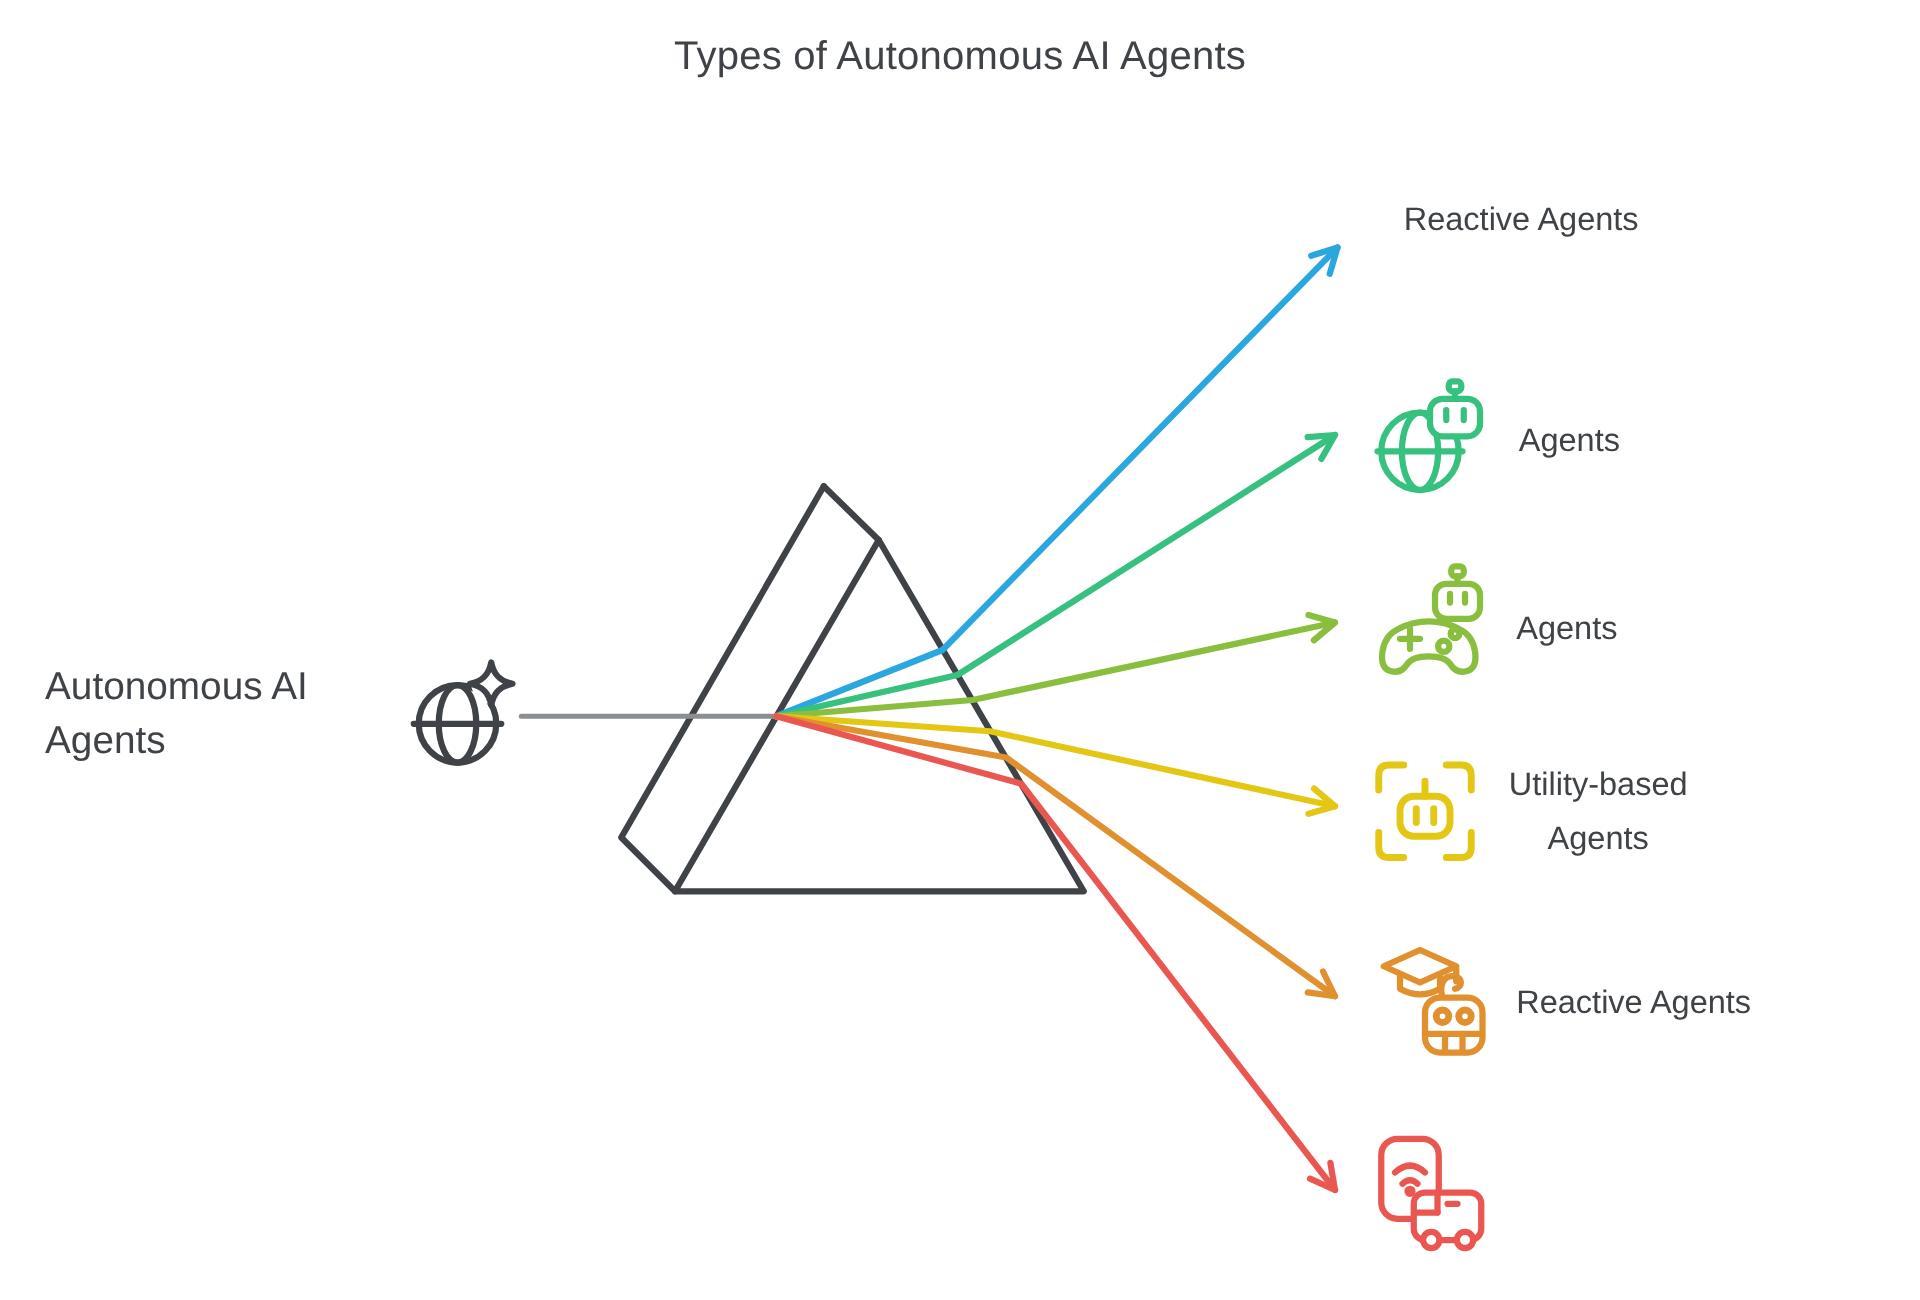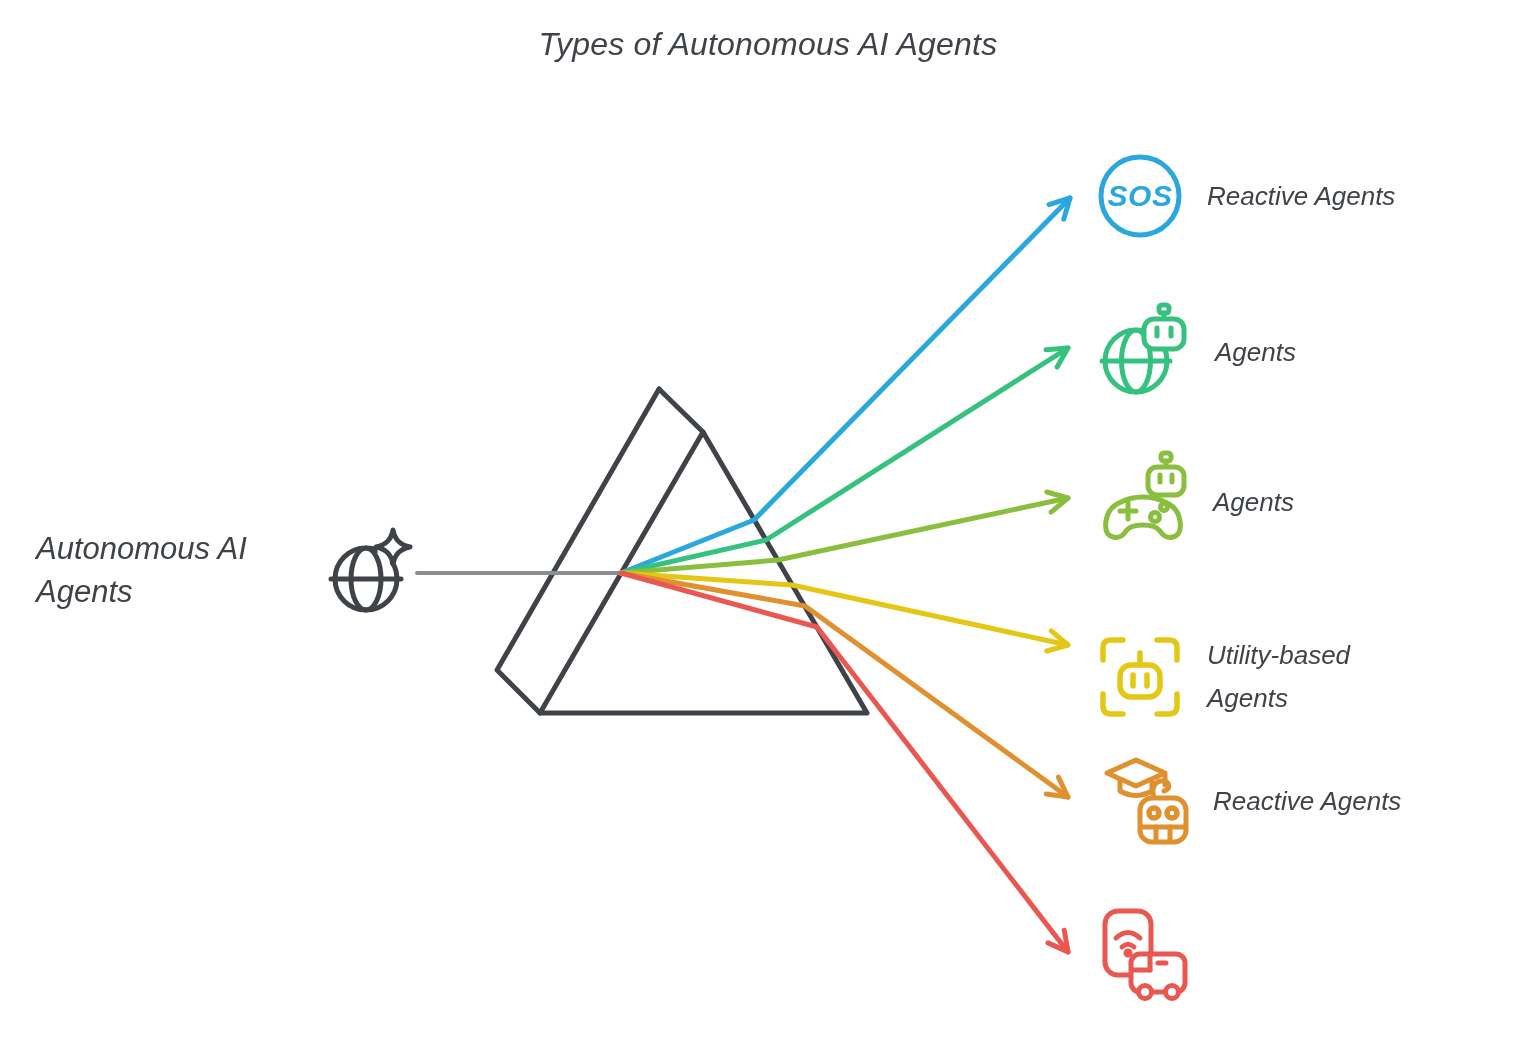--- a/index.html
+++ b/index.html
@@ -1,18 +1,18 @@
 <!DOCTYPE html>
 <html><head>
 <meta charset="utf-8">
 <style>
   html,body { margin:0; padding:0; background:#ffffff; }
   .stage {
     position:relative; width:1536px; height:1040px; background:#ffffff;
-    font-family:"Liberation Sans", sans-serif; overflow:hidden;font-style:italic;
+    font-family:"Liberation Sans", sans-serif; overflow:hidden;
   }
   svg { overflow:visible; display:block; }
   .scene { position:absolute; left:0; top:0; }
   .title {
     position:absolute; top:26px; left:0; width:100%;
     text-align:center; font-size:32px; font-weight:400; letter-spacing:0.2px;
   }
   .source-label {
     position:absolute; top:527px; left:36px; width:266px;
     text-align:left; font-size:31px; line-height:43px;
@@ -79,26 +79,20 @@
         <circle cx="39" cy="49" r="31"></circle>
         <ellipse cx="39" cy="49" rx="15" ry="31"></ellipse>
         <line x1="4" y1="49" x2="74" y2="49"></line>
       </g>
       <circle cx="66" cy="17" r="16" fill="#ffffff"></circle>
       <path d="M 66,0 C 68,10 73,15 83,17 C 73,19 68,24 66,34 C 64,24 59,19 49,17 C 59,15 64,10 66,0 Z" fill="#ffffff" stroke="currentColor" stroke-width="5" stroke-linejoin="round"></path>
     </svg>
   </div>
 
   <div class="item" style="top:154px;">
-    <div class="icon-box" style="color: rgb(43, 167, 223);">
-      <svg width="84" height="84" viewBox="0 0 84 84">
-        <circle cx="42" cy="42" r="39" stroke="currentColor" stroke-width="5" fill="none"></circle>
-        <text x="42" y="52" text-anchor="middle" font-size="30" font-weight="bold" letter-spacing="0.5" fill="currentColor">SOS</text>
-      </svg>
-    </div>
     <div class="label">
       <span>Reactive Agents</span>
       <span></span>
     </div>
   </div>
 
   <div class="item" style="top:306px;">
     <div class="icon-box" style="color: rgb(54, 193, 126);">
       <svg width="92" height="92" viewBox="0 0 92 92">
         <g stroke="currentColor" stroke-width="5" fill="none" stroke-linecap="round">
@@ -137,21 +131,21 @@
           <line x1="62" y1="18" x2="62" y2="25"></line>
           <line x1="74" y1="18" x2="74" y2="25"></line>
         </g>
       </svg>
     </div>
     <div class="label">
       <span>Agents</span>
     </div>
   </div>
 
-  <div class="item" style="top:634px;">
+  <div class="item" style="top:606px;text-align:center;">
     <div class="icon-box" style="color: rgb(228, 198, 20);">
       <svg width="84" height="84" viewBox="0 0 84 84">
         <g stroke="currentColor" stroke-width="5.5" fill="none" stroke-linecap="round" stroke-linejoin="round">
           <path d="M 5,25 L 5,13 Q 5,5 13,5 L 25,5"></path>
           <path d="M 59,5 L 71,5 Q 79,5 79,13 L 79,25"></path>
           <path d="M 79,59 L 79,71 Q 79,79 71,79 L 59,79"></path>
           <path d="M 25,79 L 13,79 Q 5,79 5,71 L 5,59"></path>
           <line x1="42" y1="18" x2="42" y2="30"></line>
           <rect x="22" y="30" width="40" height="32" rx="11"></rect>
           <line x1="35" y1="40" x2="35" y2="51"></line>

